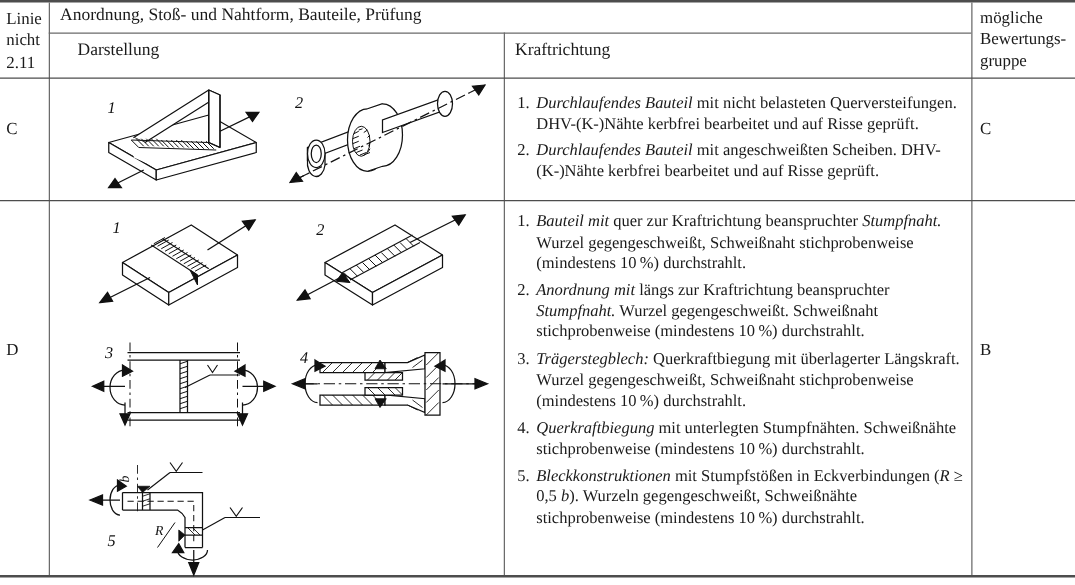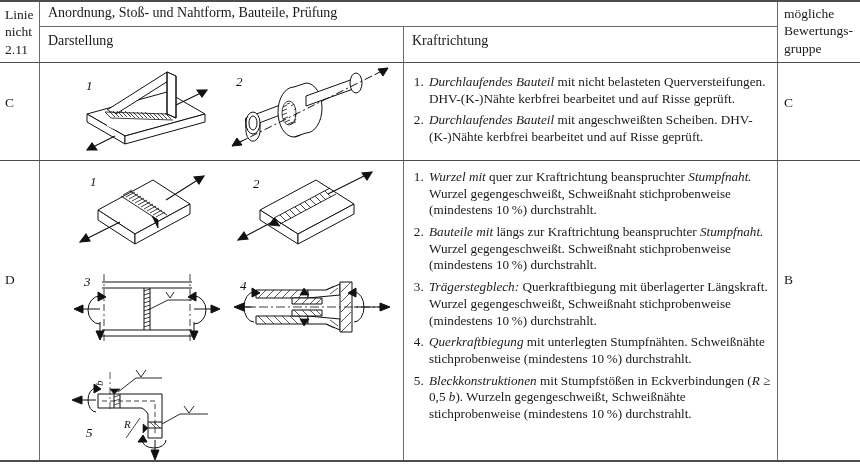--- a/index.html
+++ b/index.html
@@ -141,21 +141,21 @@
   <div class="hline h-rowsep"></div>
 
   <div class="abs line-label" style="left:0;top:0;width:39px;">
     <div>Linie</div>
     <div>nicht</div>
     <div>2.11</div>
   </div>
 
   <div class="abs head-title" style="left:39px;top:0;width:738px;">Anordnung, Stoß- und Nahtform, Bauteile, Prüfung</div>
 
-  <div class="abs head-sub" style="left:39px;top:26px;width:364px;font-family:Liberation Serif, serif;">Darstellung</div>
+  <div class="abs head-sub" style="left:53px;top:26px;width:364px;font-family:Liberation Serif, serif;">Darstellung</div>
   <div class="abs head-sub" style="left:403px;top:26px;width:374px;">Kraftrichtung</div>
 
   <div class="abs head-grade" style="left:777px;top:0;width:83px;">
     <div>mögliche</div>
     <div>Bewertungs-</div>
     <div>gruppe</div>
   </div>
 
   <div class="row-letter" style="top:95px;">C</div>
   <div class="grade-letter" style="top:95px;">C</div>
@@ -522,21 +522,21 @@
         <polygon points="93,104 89,94 97,94"></polygon>
       </g>
 
       <text x="41" y="30" font-family="'Liberation Serif', serif" font-style="italic" font-size="11" fill="#111" transform="rotate(-90 41 30)">b</text>
       <text x="62" y="72" font-family="'Liberation Serif', serif" font-style="italic" font-size="11" fill="#111">R</text>
     </svg>
   </div>
 
   <div class="descr-block" style="top:169px;">
     <ol>
-      <li><i>Wurzel mit</i><span> quer zur Kraftrichtung beanspruchter </span><i>Stumpfnaht.</i><span> Wurzel gegengeschweißt, Schweißnaht stichprobenweise (mindestens 10 %) durchstrahlt.</span></li>
-      <li><i>Bauteile mit</i><span> längs zur Kraftrichtung beanspruchter </span><i>Stumpfnaht.</i><span> Wurzel gegengeschweißt. Schweißnaht stichprobenweise (mindestens 10 %) durchstrahlt.</span></li>
+      <li><i>Bauteil mit</i><span> quer zur Kraftrichtung beanspruchter </span><i>Stumpfnaht.</i><span> Wurzel gegengeschweißt, Schweißnaht stichprobenweise (mindestens 10 %) durchstrahlt.</span></li>
+      <li><i>Anordnung mit</i><span> längs zur Kraftrichtung beanspruchter </span><i>Stumpfnaht.</i><span> Wurzel gegengeschweißt. Schweißnaht stichprobenweise (mindestens 10 %) durchstrahlt.</span></li>
       <li><i>Trägerstegblech:</i><span> Querkraftbiegung mit überlagerter Längskraft. Wurzel gegengeschweißt, Schweißnaht stichprobenweise (mindestens 10 %) durchstrahlt.</span></li>
       <li><i>Querkraftbiegung</i><span> mit unterlegten Stumpfnähten. Schweißnähte stichprobenweise (mindestens 10 %) durchstrahlt.</span></li>
       <li><i>Bleckkonstruktionen</i><span> mit Stumpfstößen in Eckverbindungen (</span><i>R</i><span> ≥ 0,5 </span><i>b</i><span>). Wurzeln gegengeschweißt, Schweißnähte stichprobenweise (mindestens 10 %) durchstrahlt.</span></li>
     </ol>
   </div>
 
 </div>
 
 </body></html>

